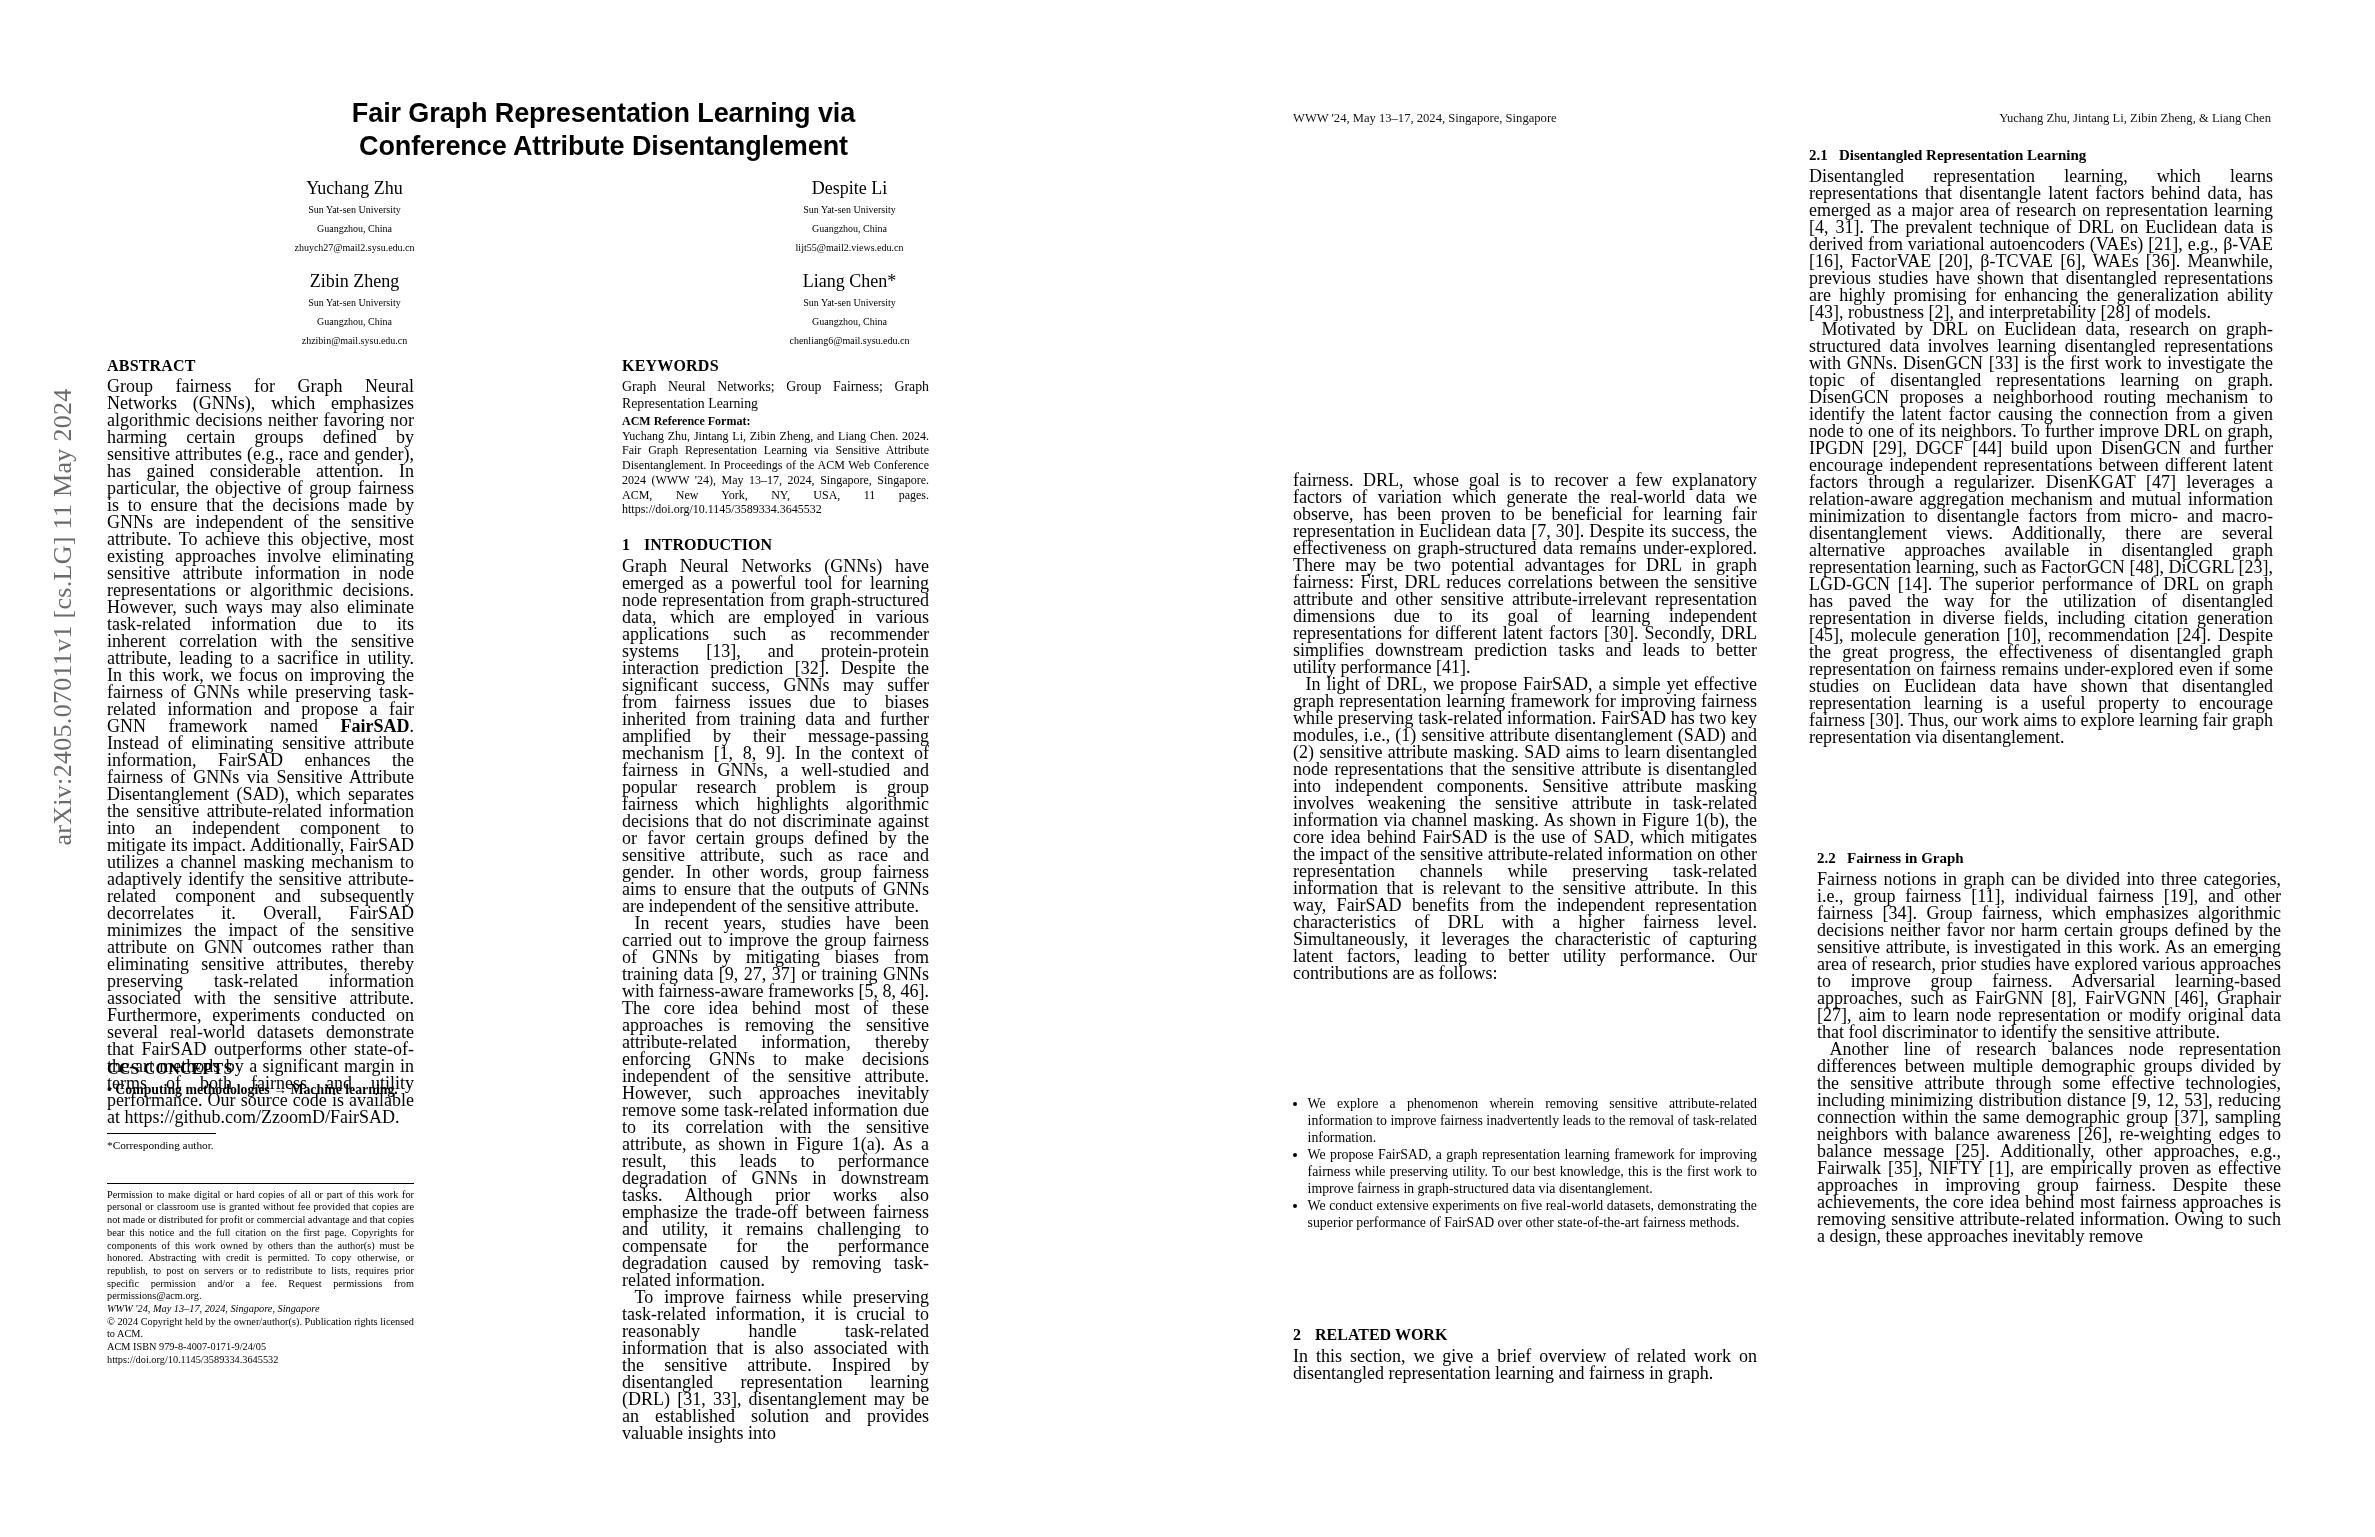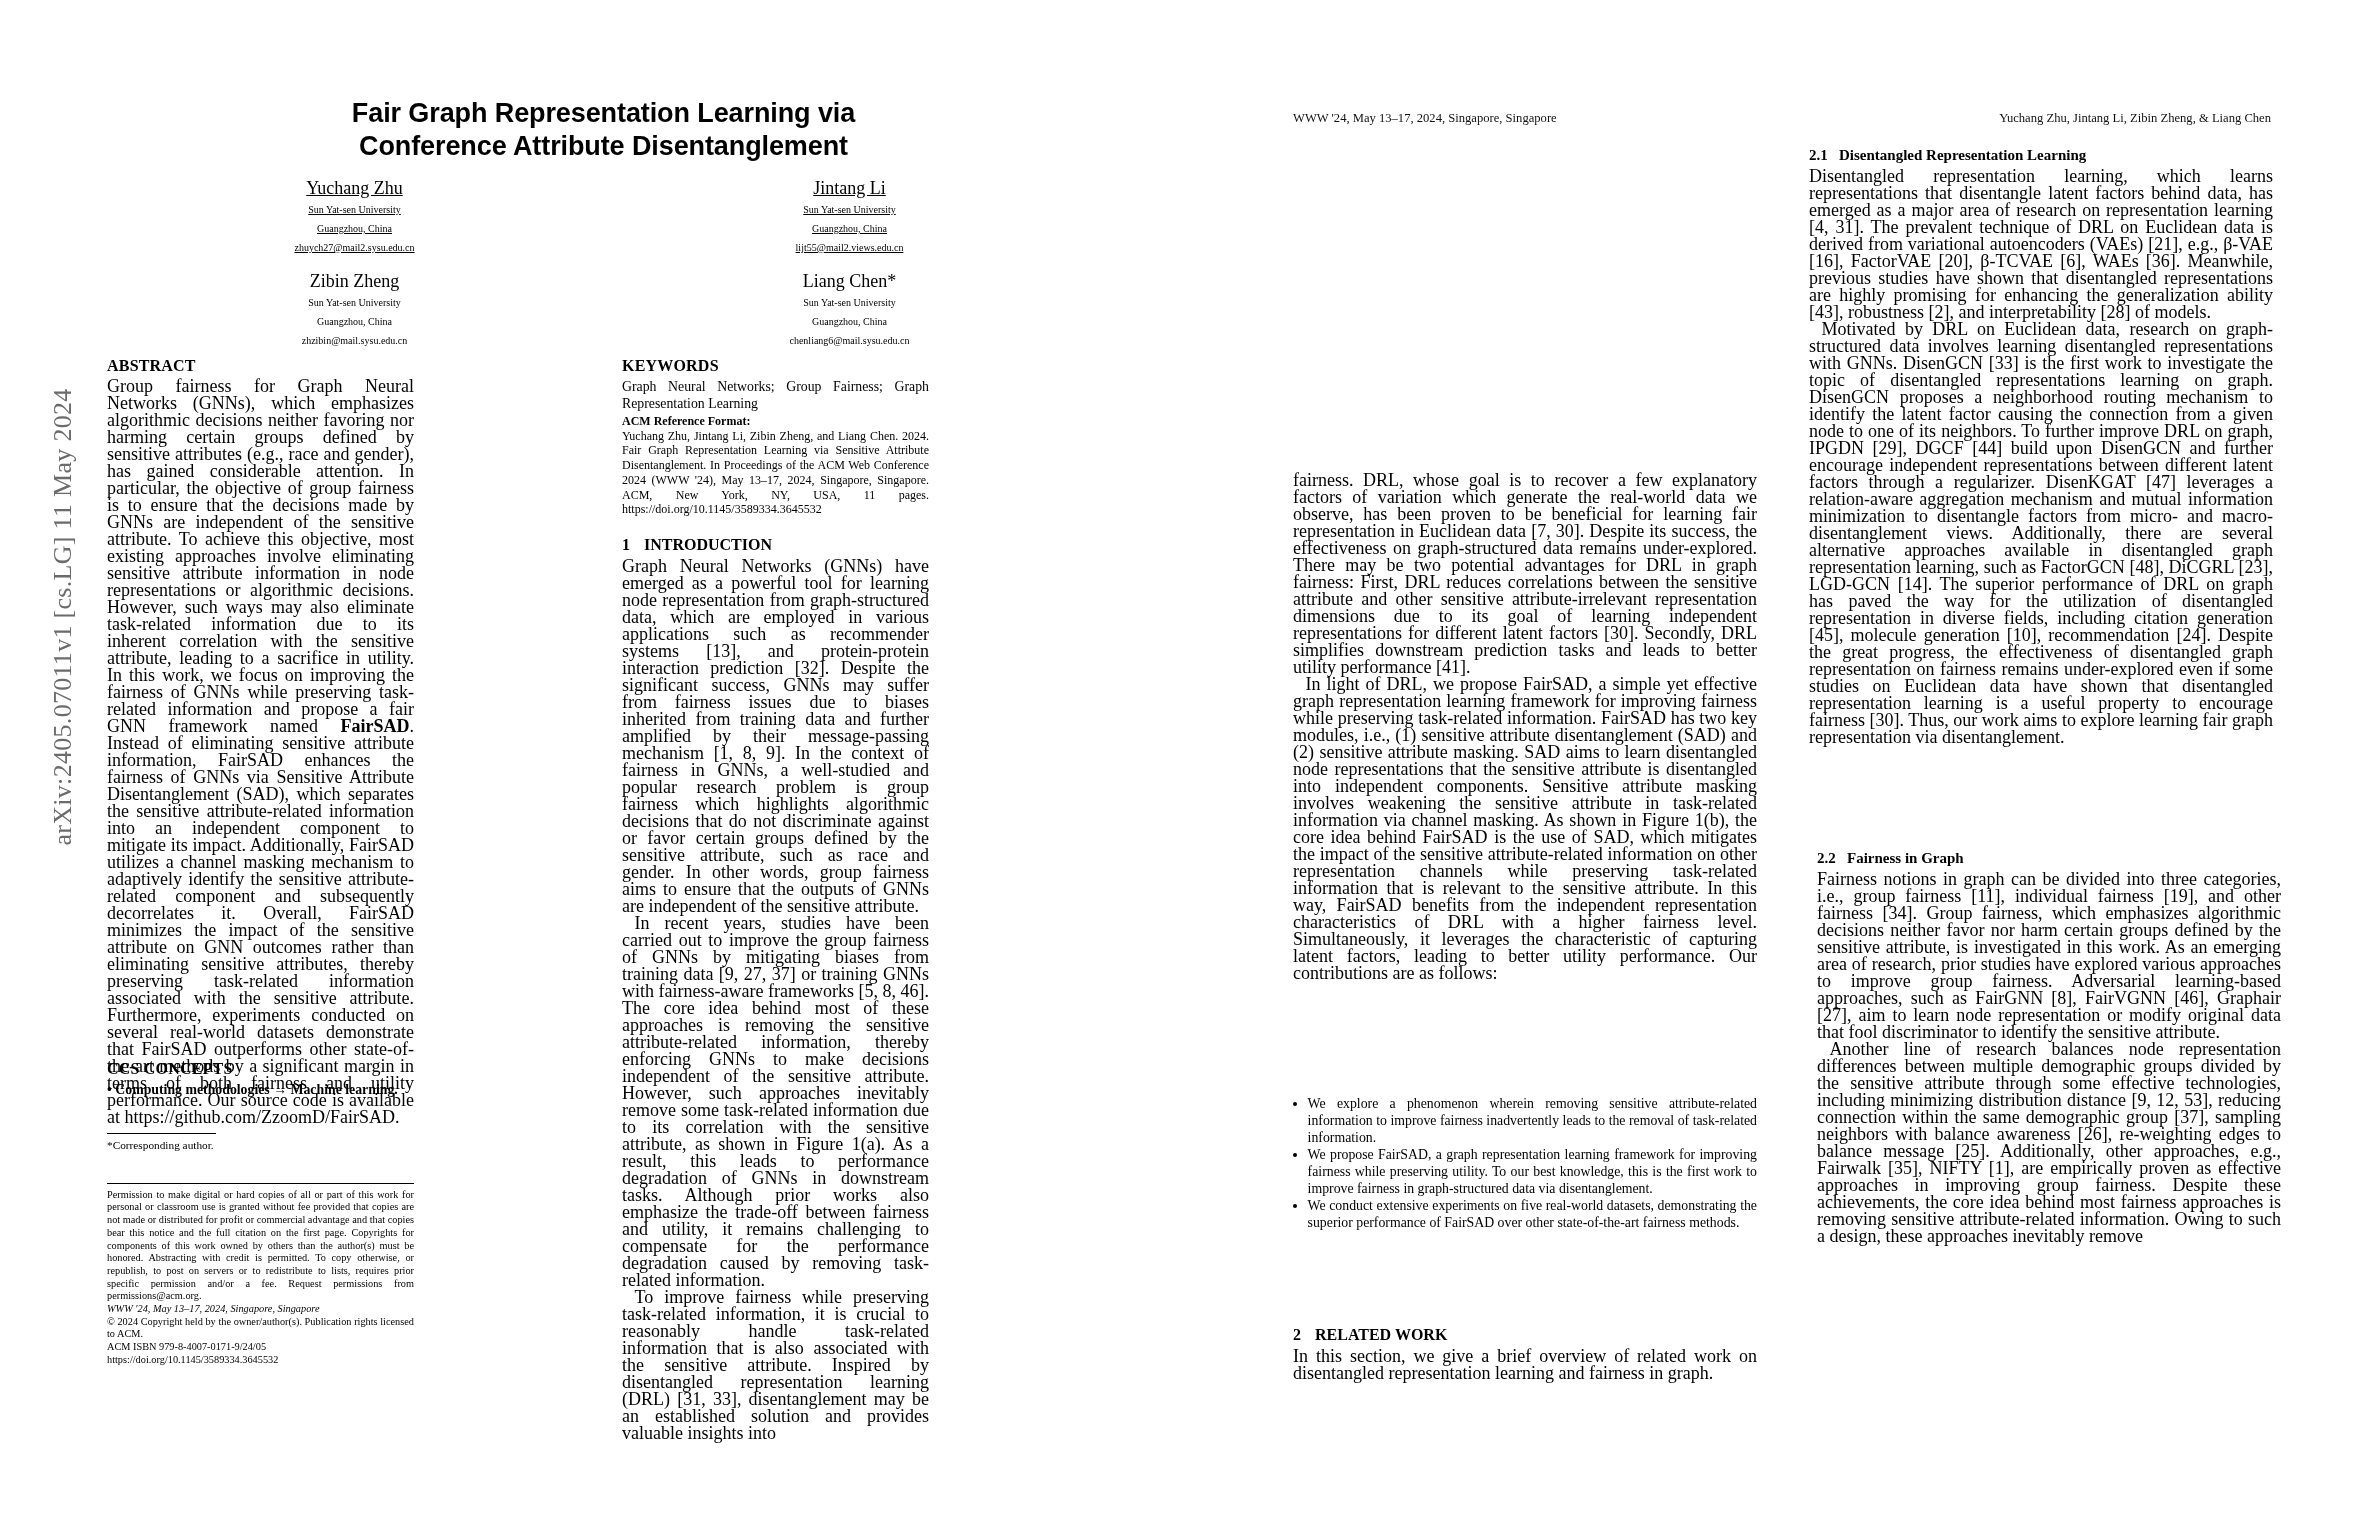--- a/index.html
+++ b/index.html
@@ -155,29 +155,29 @@
 
 <div class="page page-left">
 
   <div class="arxiv-stamp">arXiv:2405.07011v1  [cs.LG]  11 May 2024</div>
 
   <div class="col" style="left:116px; top:97px; width:975px;">
     <h1 class="paper-title">Fair Graph Representation Learning via</h1>
     <h1 class="paper-title">Conference Attribute Disentanglement</h1>
   </div>
 
-  <div class="authors-grid" style="left:107px; top:177px; width:990px;text-decoration:underline;">
+  <div class="authors-grid" style="left:107px; top:177px; width:990px;">
     <div class="author-block">
       <span class="aname">Yuchang Zhu</span>
       <span class="aline">Sun Yat-sen University</span>
       <span class="aline">Guangzhou, China</span>
       <span class="aline">zhuych27@mail2.sysu.edu.cn</span>
     </div>
     <div class="author-block">
-      <span class="aname">Jintang Li</span>
+      <span class="aname">Despite Li</span>
       <span class="aline">Sun Yat-sen University</span>
       <span class="aline">Guangzhou, China</span>
       <span class="aline">lijt55@mail2.views.edu.cn</span>
     </div>
   </div>
 
   <div class="authors-grid" style="left:107px; top:270px; width:990px;">
     <div class="author-block">
       <span class="aname">Zibin Zheng</span>
       <span class="aline">Sun Yat-sen University</span>

